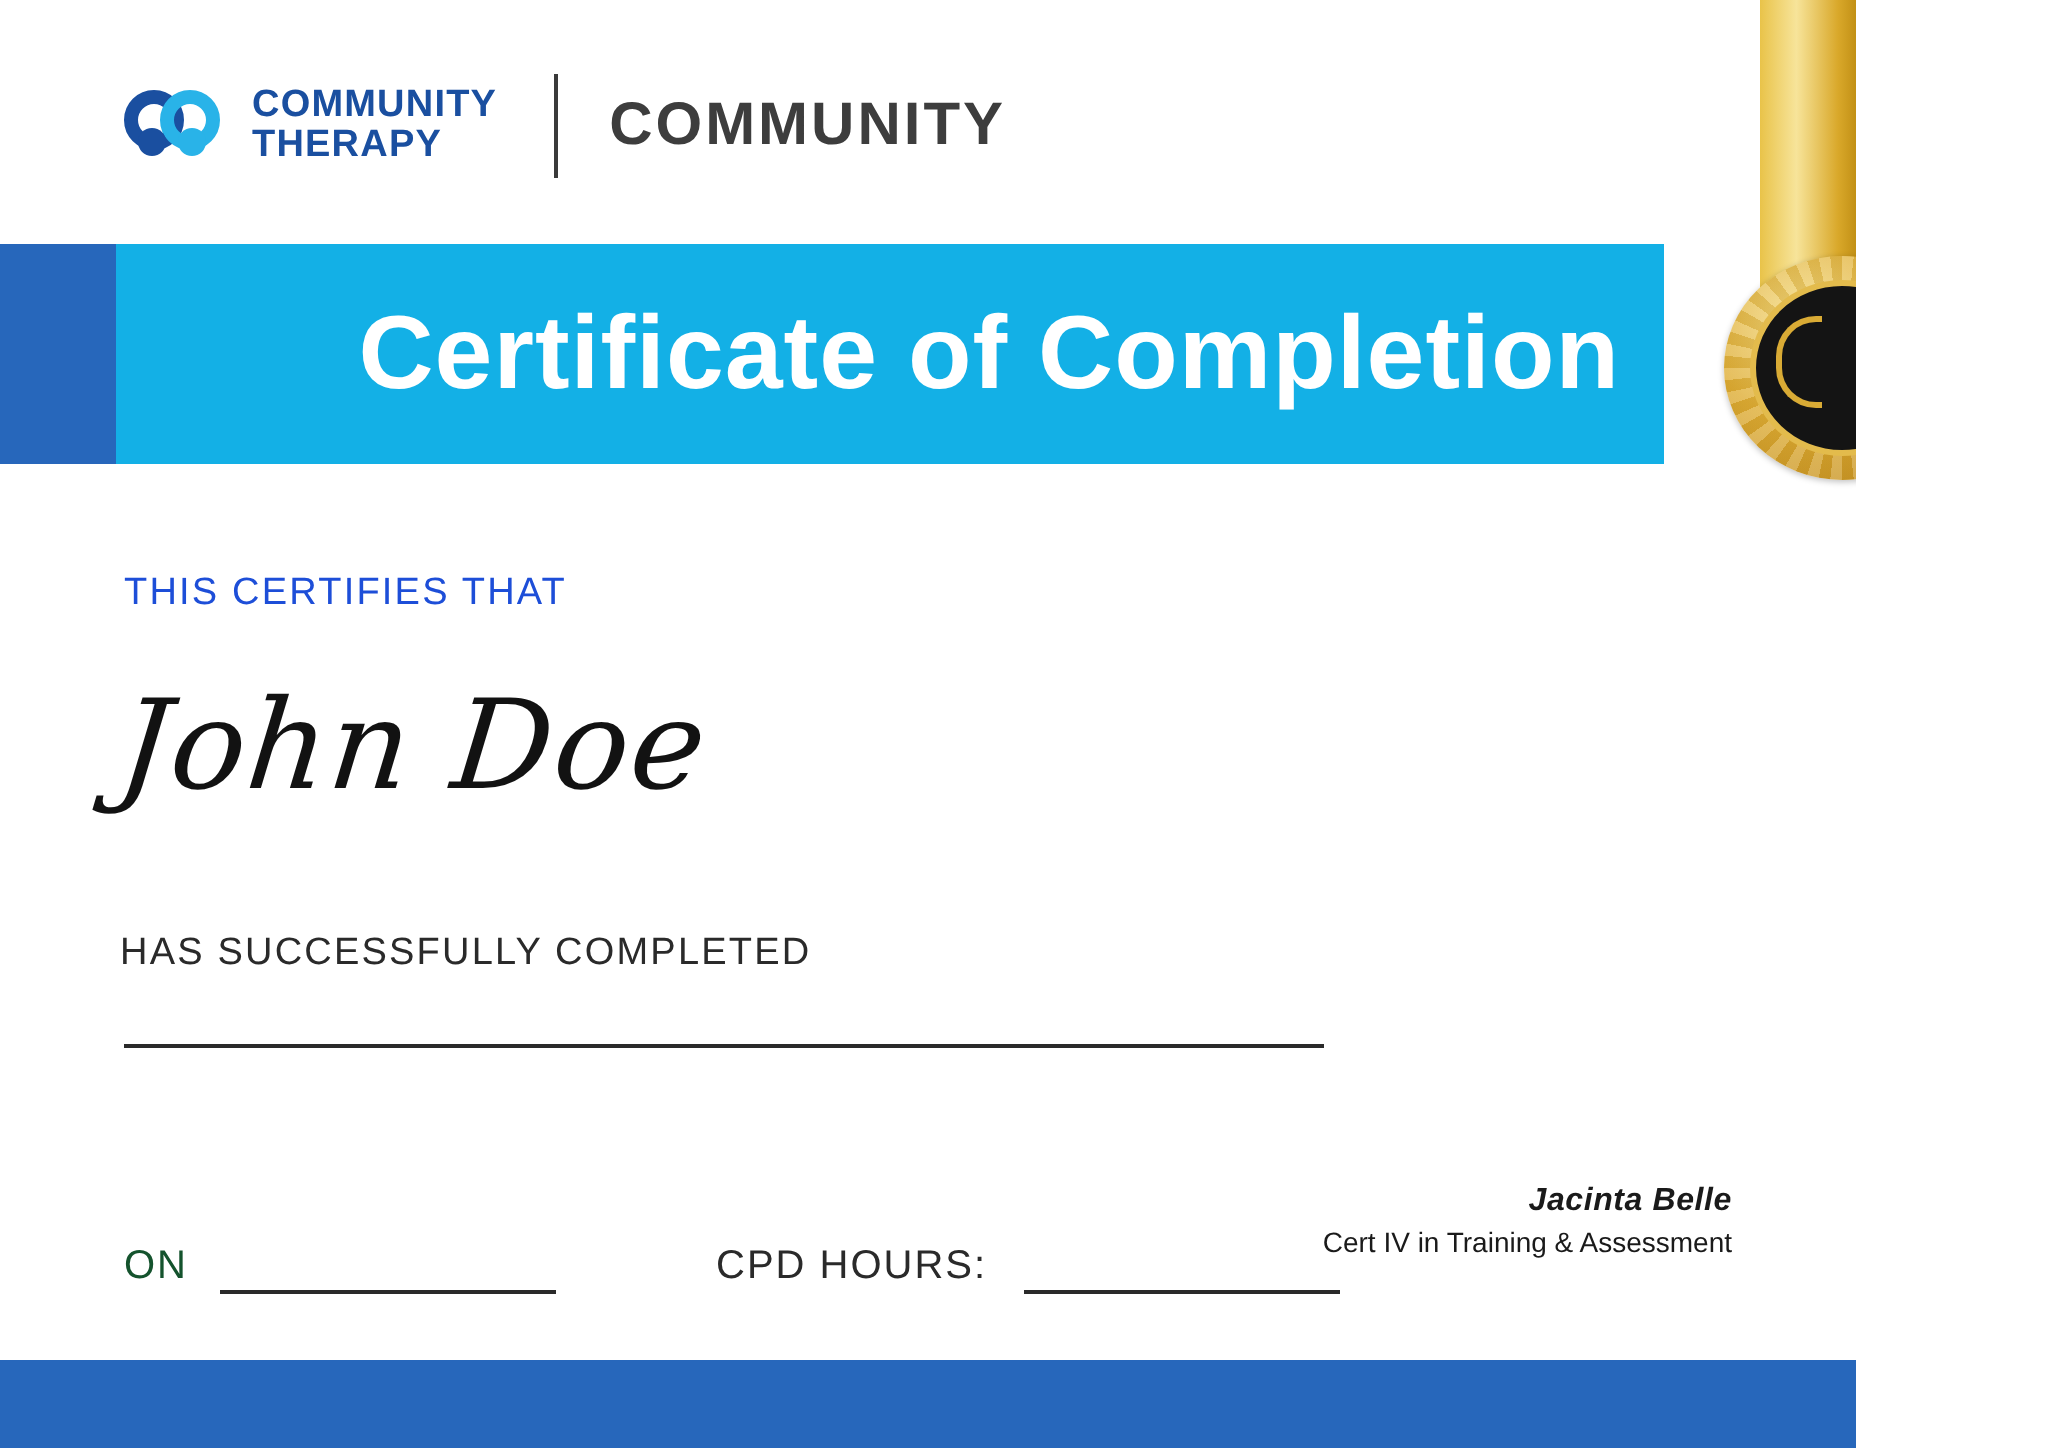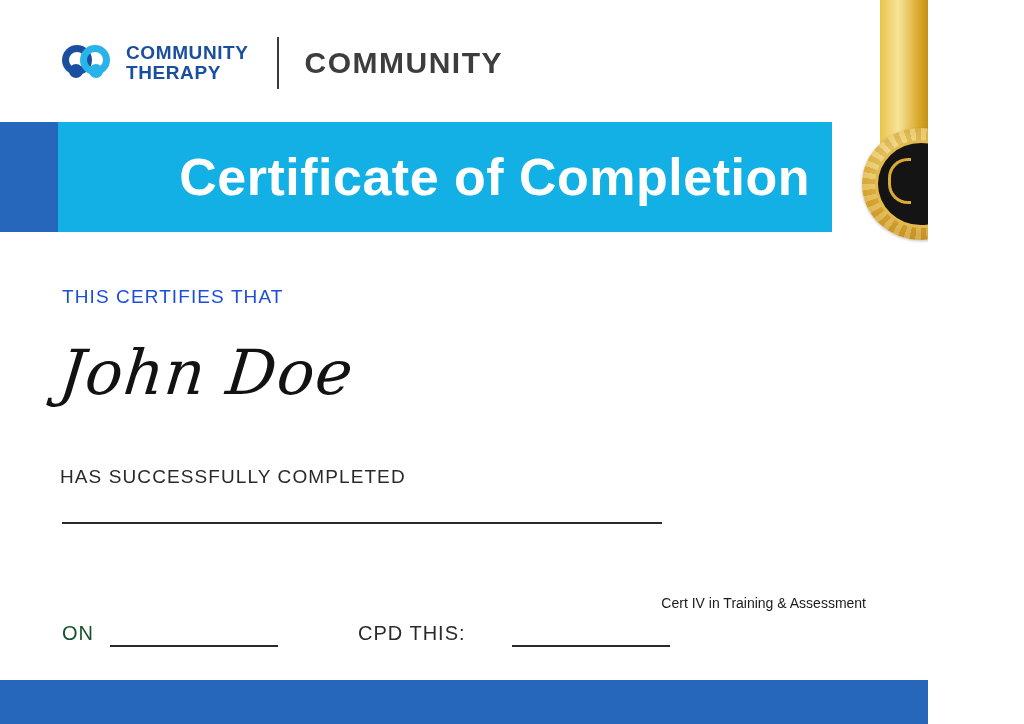--- a/index.html
+++ b/index.html
@@ -328,22 +328,23 @@
   <div class="title-band"></div>
   <div class="title-text">Certificate of Completion</div>
 
   <div class="line-certifies">THIS CERTIFIES THAT</div>
   <div class="recipient-name">John Doe</div>
   <div class="line-completed">HAS SUCCESSFULLY COMPLETED</div>
   <div class="course-rule"></div>
 
   <div class="field-on">ON</div>
   <div class="rule-on"></div>
-  <div class="field-cpd">CPD THIS:</div>
+  <div class="field-cpd">CPD HOURS:</div>
   <div class="rule-cpd"></div>
 
   <div class="sign-block">
+    <div class="sign-name">Jacinta Belle</div>
     <div class="sign-qual">Cert IV in Training &amp; Assessment</div>
   </div>
 
   <div class="bottom-bar"></div>
 
 </div>
 
 </body></html>

